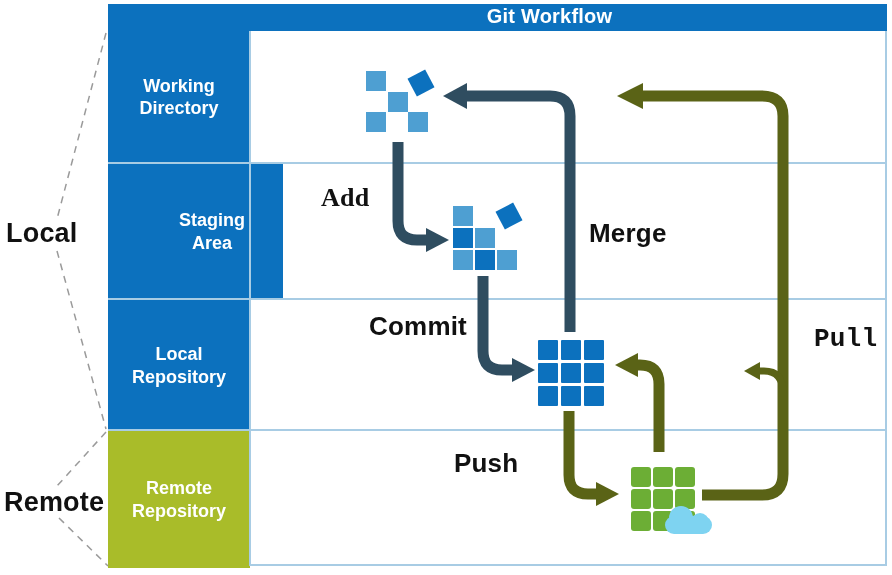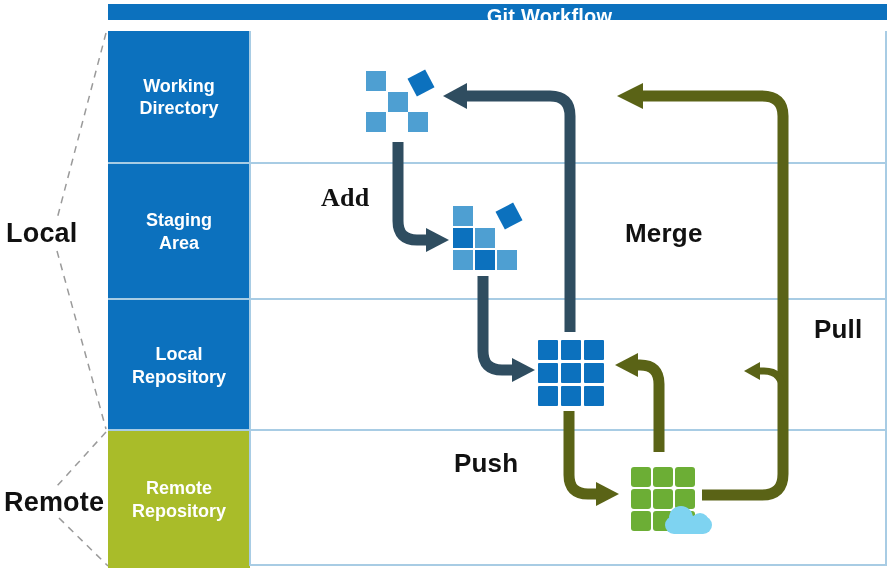--- a/index.html
+++ b/index.html
@@ -1,21 +1,21 @@
 <!DOCTYPE html>
 <html style="--c-blue: #0C71BE; --c-light_blue: #4E9FD2; --c-green_box: #A9BC29; --c-icon_green: #6CAE35; --c-cloud: #7ED3F1; --c-navy: #2F4D60; --c-olive: #5A6316; --c-divider: #A8CCE4; --c-dash: #9A9A9A; --c-watermark: #D6D6D6;"><head>
 <meta charset="utf-8">
 <style>
   html,body{margin:0;padding:0;background:#fff;}
   #canvas{
     position:relative;width:892px;height:575px;background:#fff;overflow:hidden;
     font-family:"Liberation Sans","DejaVu Sans",sans-serif;
   }
   .title-bar{
-    position:absolute;left:108px;top:4px;width:779px;height:16px;
+    position:absolute;left:108px;top:4px;width:779px;height:27px;
     background:var(--c-blue);color:#fff;font-size:20px;font-weight:bold;
     line-height:25px;text-align:center;text-indent:104px;letter-spacing:.2px;
   }
   .row-box{
     position:absolute;left:108px;width:142px;display:flex;align-items:center;justify-content:center;
     color:#fff;font-weight:bold;font-size:18px;text-align:center;line-height:1.25;white-space:pre-line;
   }
   .row-blue{background:var(--c-blue);align-items:center;}
   .row-green{background:var(--c-green_box);}
   .divider-h{position:absolute;left:108px;width:779px;height:2px;background:var(--c-divider);}
@@ -36,21 +36,21 @@
 <body>
 
 <div id="canvas">
 
   <div class="title-bar">Git Workflow</div>
 
   <div class="row-box row-blue" style="top:31px;height:132px;">
     <span>Working
 Directory</span>
   </div>
-  <div class="row-box row-blue" style="top:163px;height:137px;">
+  <div class="row-box row-blue" style="top:163px;height:137px;padding-left:33px;">
     <span>Staging
 Area</span>
   </div>
   <div class="row-box row-blue" style="top:300px;height:131px;">
     <span>Local
 Repository</span>
   </div>
   <div class="row-box row-green" style="top:431px;height:137px;">
     <span>Remote
 Repository</span>
@@ -60,23 +60,24 @@
   <div class="divider-h" style="top:298px;"></div>
   <div class="divider-h" style="top:429px;"></div>
   <div class="divider-h" style="top:564px;left:250px;width:637px;"></div>
   <div class="divider-v" style="left:249px;top:31px;height:535px;"></div>
   <div class="divider-v" style="left:885px;top:31px;height:535px;"></div>
 
   <div class="group-label" style="left:6px;top:218px;">Local</div>
   <div class="group-label" style="left:4px;top:487px;">Remote</div>
 
   <div class="action-label" style="left:321px;top:183px;font-family:Liberation Serif, serif;">Add</div>
+  <div class="action-label" style="left:369px;top:311px;">Commit</div>
   <div class="action-label" style="left:454px;top:448px;">Push</div>
-  <div class="action-label" style="left:589px;top:218px;margin-left:36px;">Merge</div>
-  <div class="action-label" style="left:814px;top:314px;">Pull</div>
+  <div class="action-label" style="left:589px;top:218px;">Merge</div>
+  <div class="action-label" style="left:814px;top:324px;font-family:Liberation Mono, monospace;">Pull</div>
 
 
   <svg class="overlay" width="892" height="575" viewBox="0 0 892 575">
 
     <g stroke="var(--c-dash)" stroke-width="1.5" stroke-dasharray="7 6">
       <line x1="106" y1="33" x2="57" y2="219"></line>
       <line x1="57" y1="251" x2="106" y2="429"></line>
     </g>
     <g stroke="var(--c-dash)" stroke-width="1.5" stroke-dasharray="7 6">
       <line x1="106" y1="432" x2="57" y2="486"></line>

